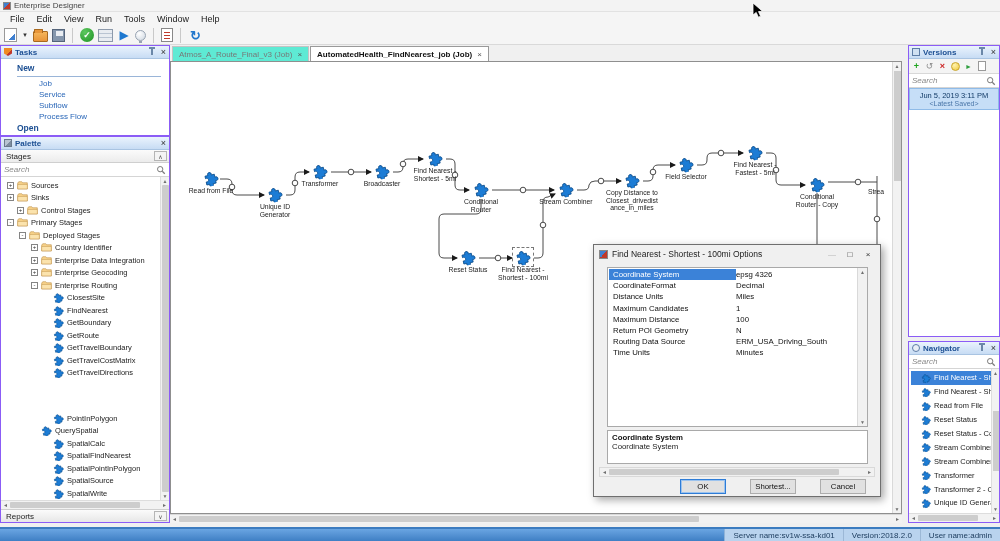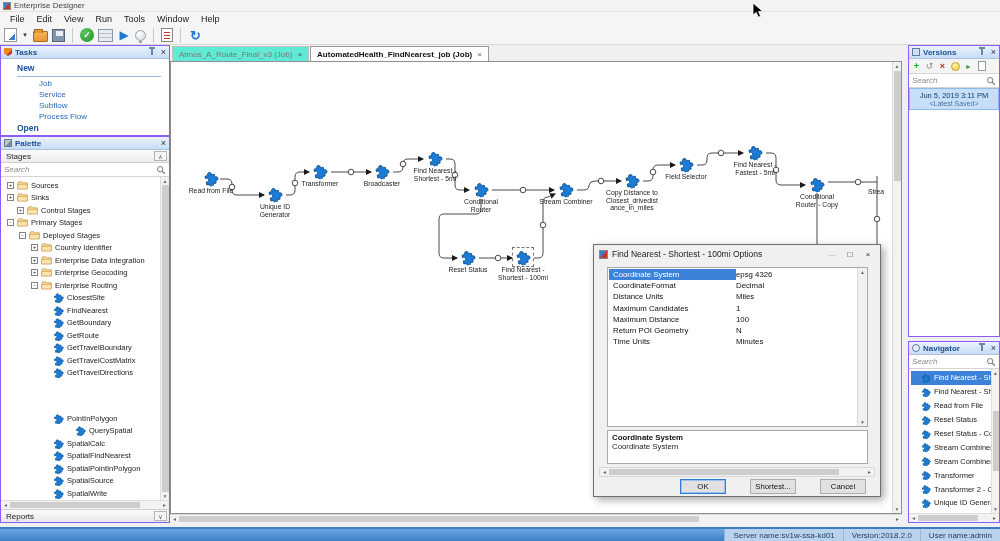--- a/index.html
+++ b/index.html
@@ -392,21 +392,21 @@
               <span class="tlabel">GetTravelDirections</span>
             </div>
             <div class="tree-row stage" style="padding-left: 42px; margin-top: 33px;">
               <span class="exp"></span>
 
               <svg class="picon" viewBox="0 0 16 16">
                 <use href="#sym-puzzle"></use>
               </svg>
               <span class="tlabel">PointInPolygon</span>
             </div>
-            <div class="tree-row stage" style="padding-left: 64px;">
+            <div class="tree-row stage" style="padding-left: 30px;">
               <span class="exp"></span>
 
               <svg class="picon" viewBox="0 0 16 16">
                 <use href="#sym-puzzle"></use>
               </svg>
               <span class="tlabel">QuerySpatial</span>
             </div>
             <div class="tree-row stage" style="padding-left: 42px;">
               <span class="exp"></span>
 
@@ -690,20 +690,24 @@
                     </div>
                     <div class="prop-row">
                       <span class="pname">Maximum Distance</span>
                       <span class="pval">100</span>
                     </div>
                     <div class="prop-row">
                       <span class="pname">Return POI Geometry</span>
                       <span class="pval">N</span>
                     </div>
                     <div class="prop-row">
+                      <span class="pname">Routing Data Source</span>
+                      <span class="pval">ERM_USA_Driving_South</span>
+                    </div>
+                    <div class="prop-row">
                       <span class="pname">Time Units</span>
                       <span class="pval">Minutes</span>
                     </div>
                   </div>
                 <div class="grid-vscroll">
                   <span class="sb-arrow">▲</span>
                   <span class="sb-arrow">▼</span>
                 </div>
               </div>
               <div class="desc-box">

